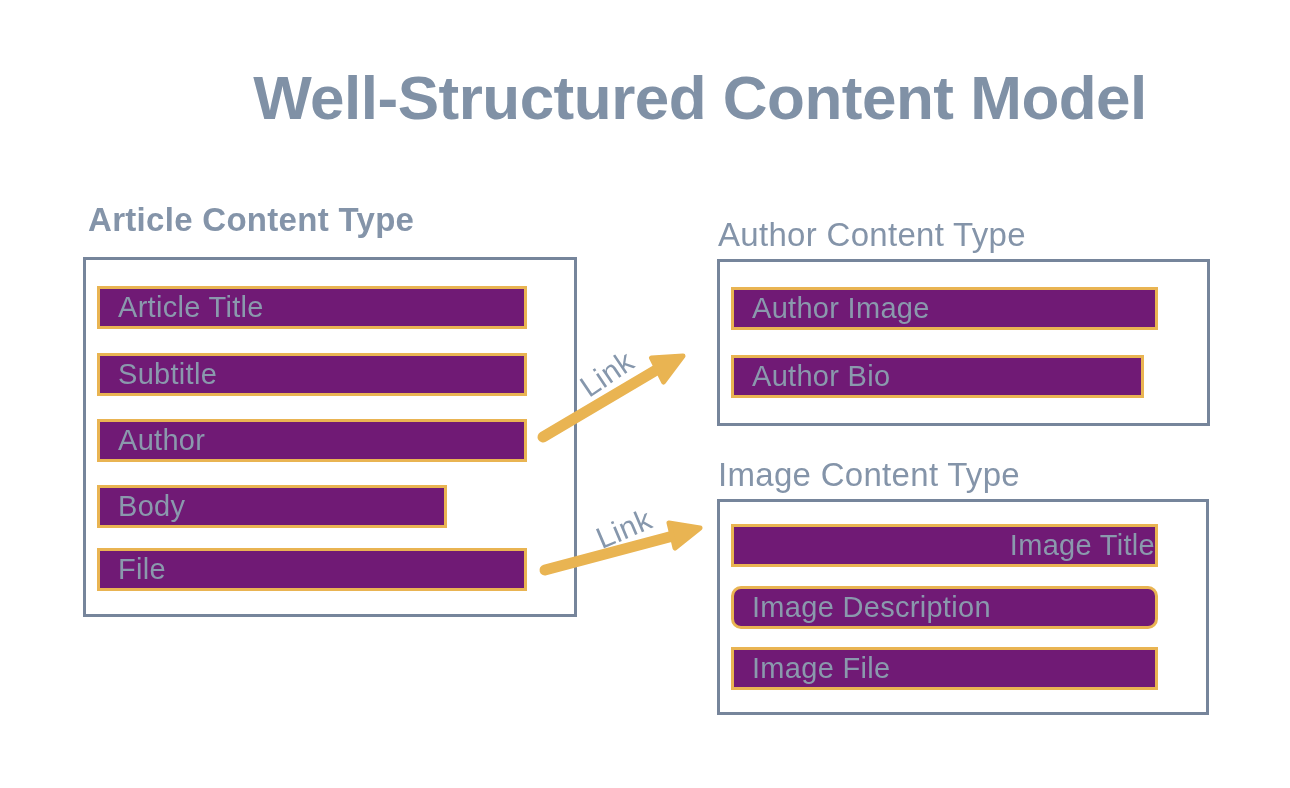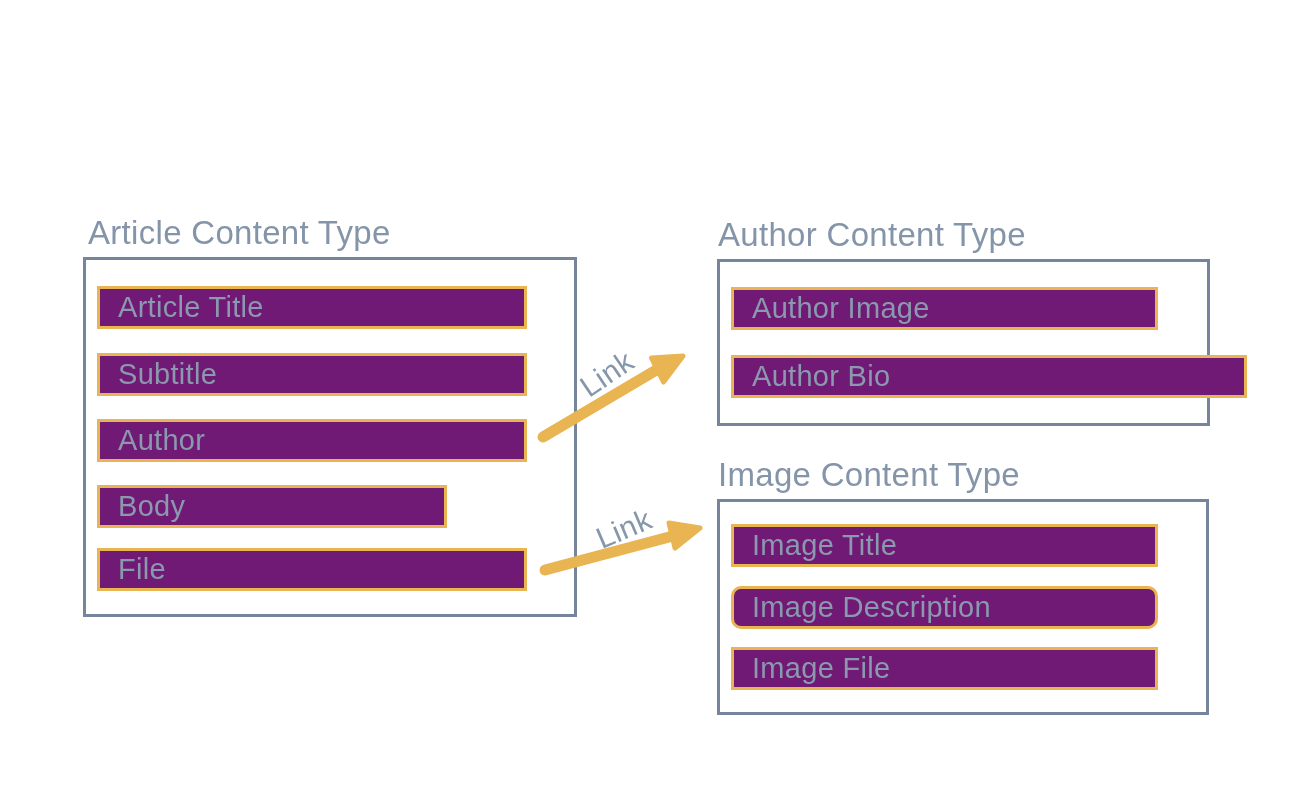--- a/index.html
+++ b/index.html
@@ -57,37 +57,38 @@
     color: #8697AC; white-space: nowrap;
   }
   .link-label-1 { left: 607px; top: 374px; transform: translate(-50%, -50%) rotate(-34deg); }
   .link-label-2 { left: 624px; top: 529px; transform: translate(-50%, -50%) rotate(-23deg); }
 </style>
 </head>
 <body>
 
 <div class="canvas">
 
+  <h1 class="title">Well-Structured Content Model</h1>
 
-  <div class="group-header" style="left:88px; top:214px;">Article Content Type</div>
+  <div class="group-header" style="left:88px; top:201px;font-weight:bold;">Article Content Type</div>
   <div class="type-box" style="left:83px; top:257px; width:494px; height:360px;"></div>
   <div class="field" style="left:97px; top:286px; width:430px;">Article Title</div>
   <div class="field" style="left:97px; top:419px; width:430px;">Author</div>
   <div class="field" style="left:97px; top:353px; width:430px;">Subtitle</div>
   <div class="field" style="left:97px; top:485px; width:350px;">Body</div>
   <div class="field" style="left:97px; top:548px; width:430px;">File</div>
 
   <div class="group-header" style="left:718px; top:216px;text-align:right;">Author Content Type</div>
   <div class="type-box" style="left:717px; top:259px; width:493px; height:167px;"></div>
   <div class="field" style="left:731px; top:287px; width:427px;">Author Image</div>
-  <div class="field" style="left:731px; top:355px; width:516px;">Author Bio</div>
+  <div class="field" style="left:731px; top:355px; width:413px;">Author Bio</div>
 
   <div class="group-header" style="left:718px; top:456px;">Image Content Type</div>
   <div class="type-box" style="left:717px; top:499px; width:492px; height:216px;"></div>
-  <div class="field" style="left:731px; top:524px; width:427px;">Image Title</div>
+  <div class="field" style="left:731px; top:524px; width:427px;text-align:right;">Image Title</div>
   <div class="field" style="left:731px; top:586px; width:427px;border-radius:10px;">Image Description</div>
   <div class="field" style="left:731px; top:647px; width:427px;">Image File</div>
 
   <svg class="arrow-layer" viewBox="0 0 1290 788" xmlns="http://www.w3.org/2000/svg">
     <g>
       <path d="M543,437 L658,369" stroke="#E9B452" stroke-width="11" stroke-linecap="round" fill="none"></path>
       <polygon points="683,356 663.5,382 651.5,358" fill="#E9B452" stroke="#E9B452" stroke-width="5" stroke-linejoin="round"></polygon>
     </g>
     <g>
       <path d="M545,570 L673,536" stroke="#E9B452" stroke-width="11" stroke-linecap="round" fill="none"></path>

